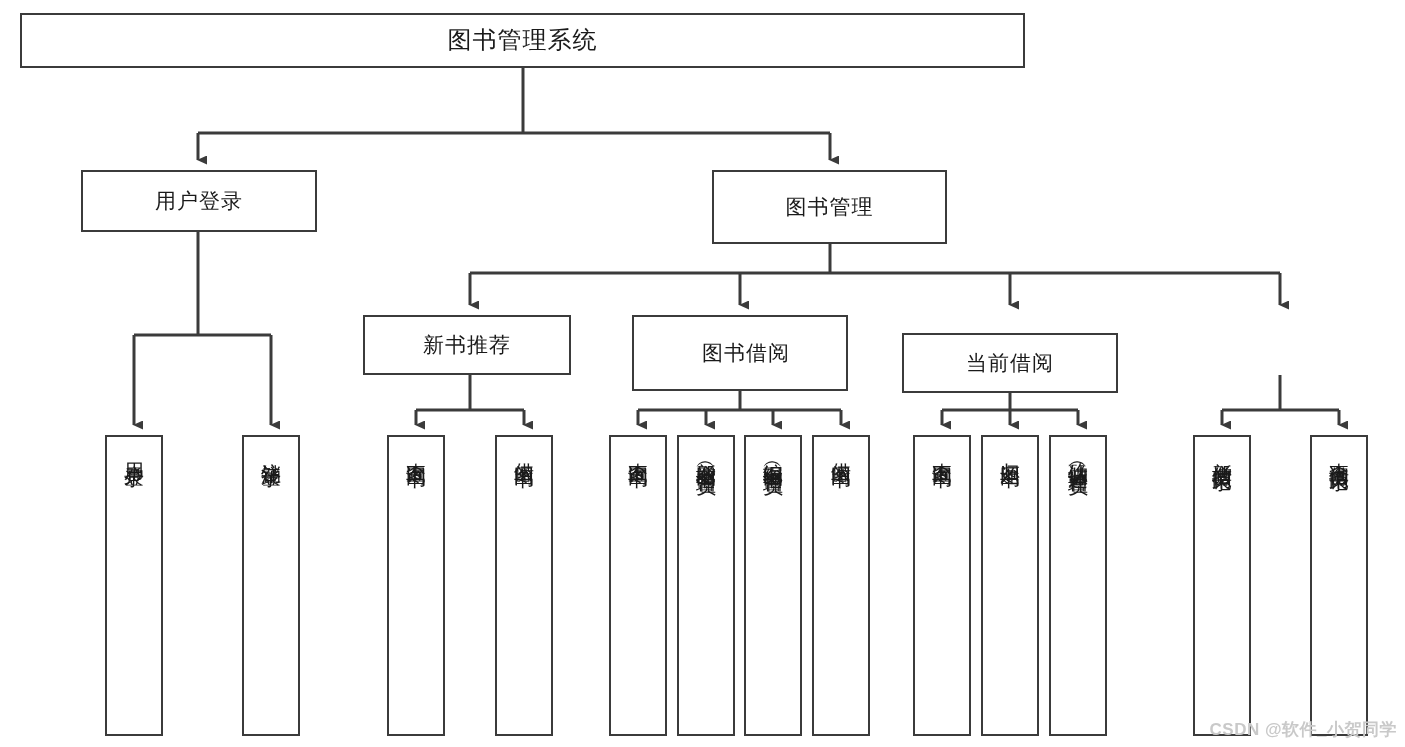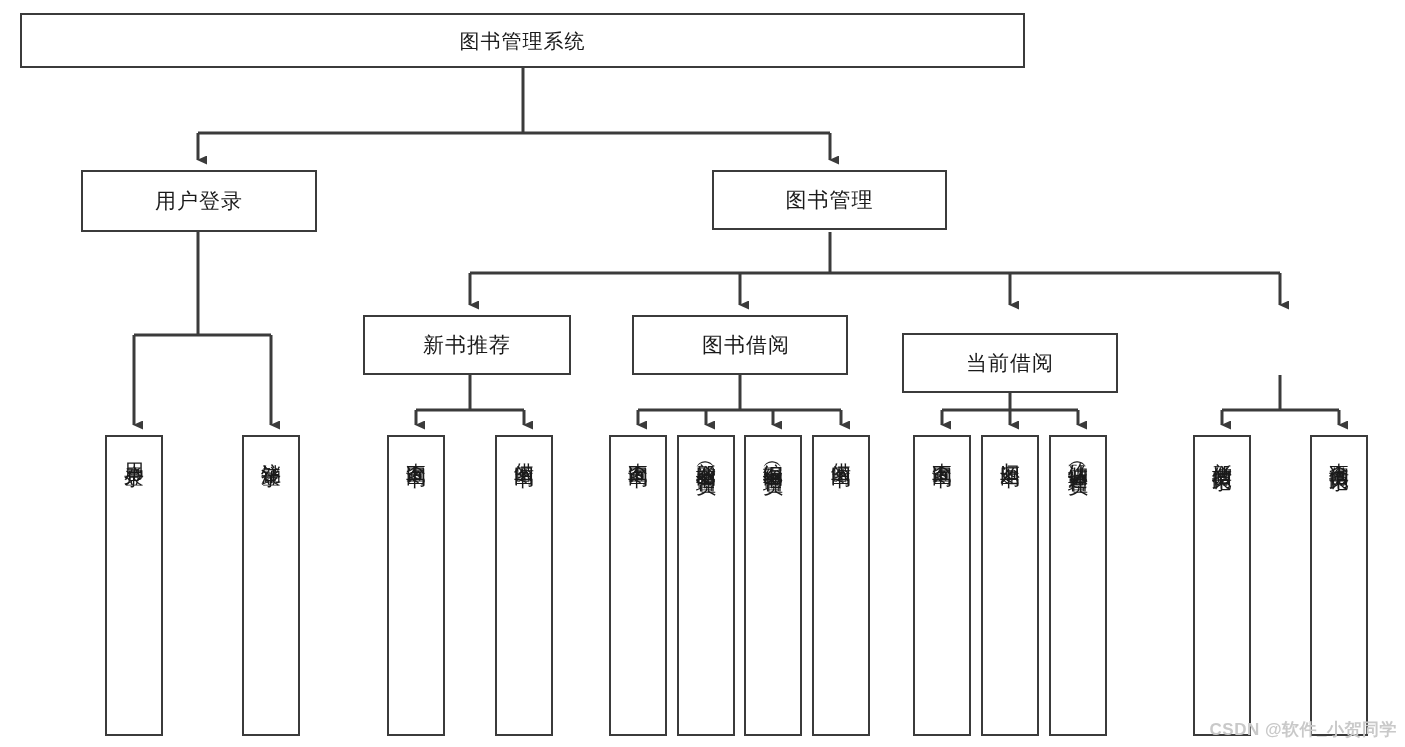--- a/index.html
+++ b/index.html
@@ -32,21 +32,21 @@
     z-index:2;
   }
   .node.h{
     
     font-size:21px;
     letter-spacing:1px;
     line-height:1.2;
     white-space:nowrap;
   }
   .node.root{
-    font-size:20px;
+    font-size:24px;
   }
   .node.v{
     
     font-size:20px;
     letter-spacing:2px;
     line-height:1.15;
     align-items:flex-start;
     padding-top:10px;
   }
   .node.v .vtext{
@@ -125,28 +125,28 @@
     </g>
   </svg>
 
   <div class="node h root" style="left:20px;top:13px;width:1005px;height:55px;">
     <span>图书管理系统</span>
   </div>
 
   <div class="node h" style="left:81px;top:170px;width:236px;height:62px;">
     <span>用户登录</span>
   </div>
-  <div class="node h" style="left:712px;top:170px;width:235px;height:60px;">
+  <div class="node h" style="left:712px;top:170px;width:235px;height:74px;">
     <span>图书管理</span>
   </div>
 
   <div class="node h" style="left:363px;top:315px;width:208px;height:60px;">
     <span>新书推荐</span>
   </div>
-  <div class="node h" style="left:632px;top:315px;width:216px;height:60px;padding-left:12px;">
+  <div class="node h" style="left:632px;top:315px;width:216px;height:76px;padding-left:12px;">
     <span>图书借阅</span>
   </div>
   <div class="node h" style="left:902px;top:315px;width:216px;height:60px;margin-top:18px;">
     <span>当前借阅</span>
   </div>
 
   <div class="node v" style="left:105px;top:435px;width:58px;height:301px;">
     <span class="vtext">用户登录</span>
   </div>
   <div class="node v" style="left:242px;top:435px;width:58px;height:301px;">

